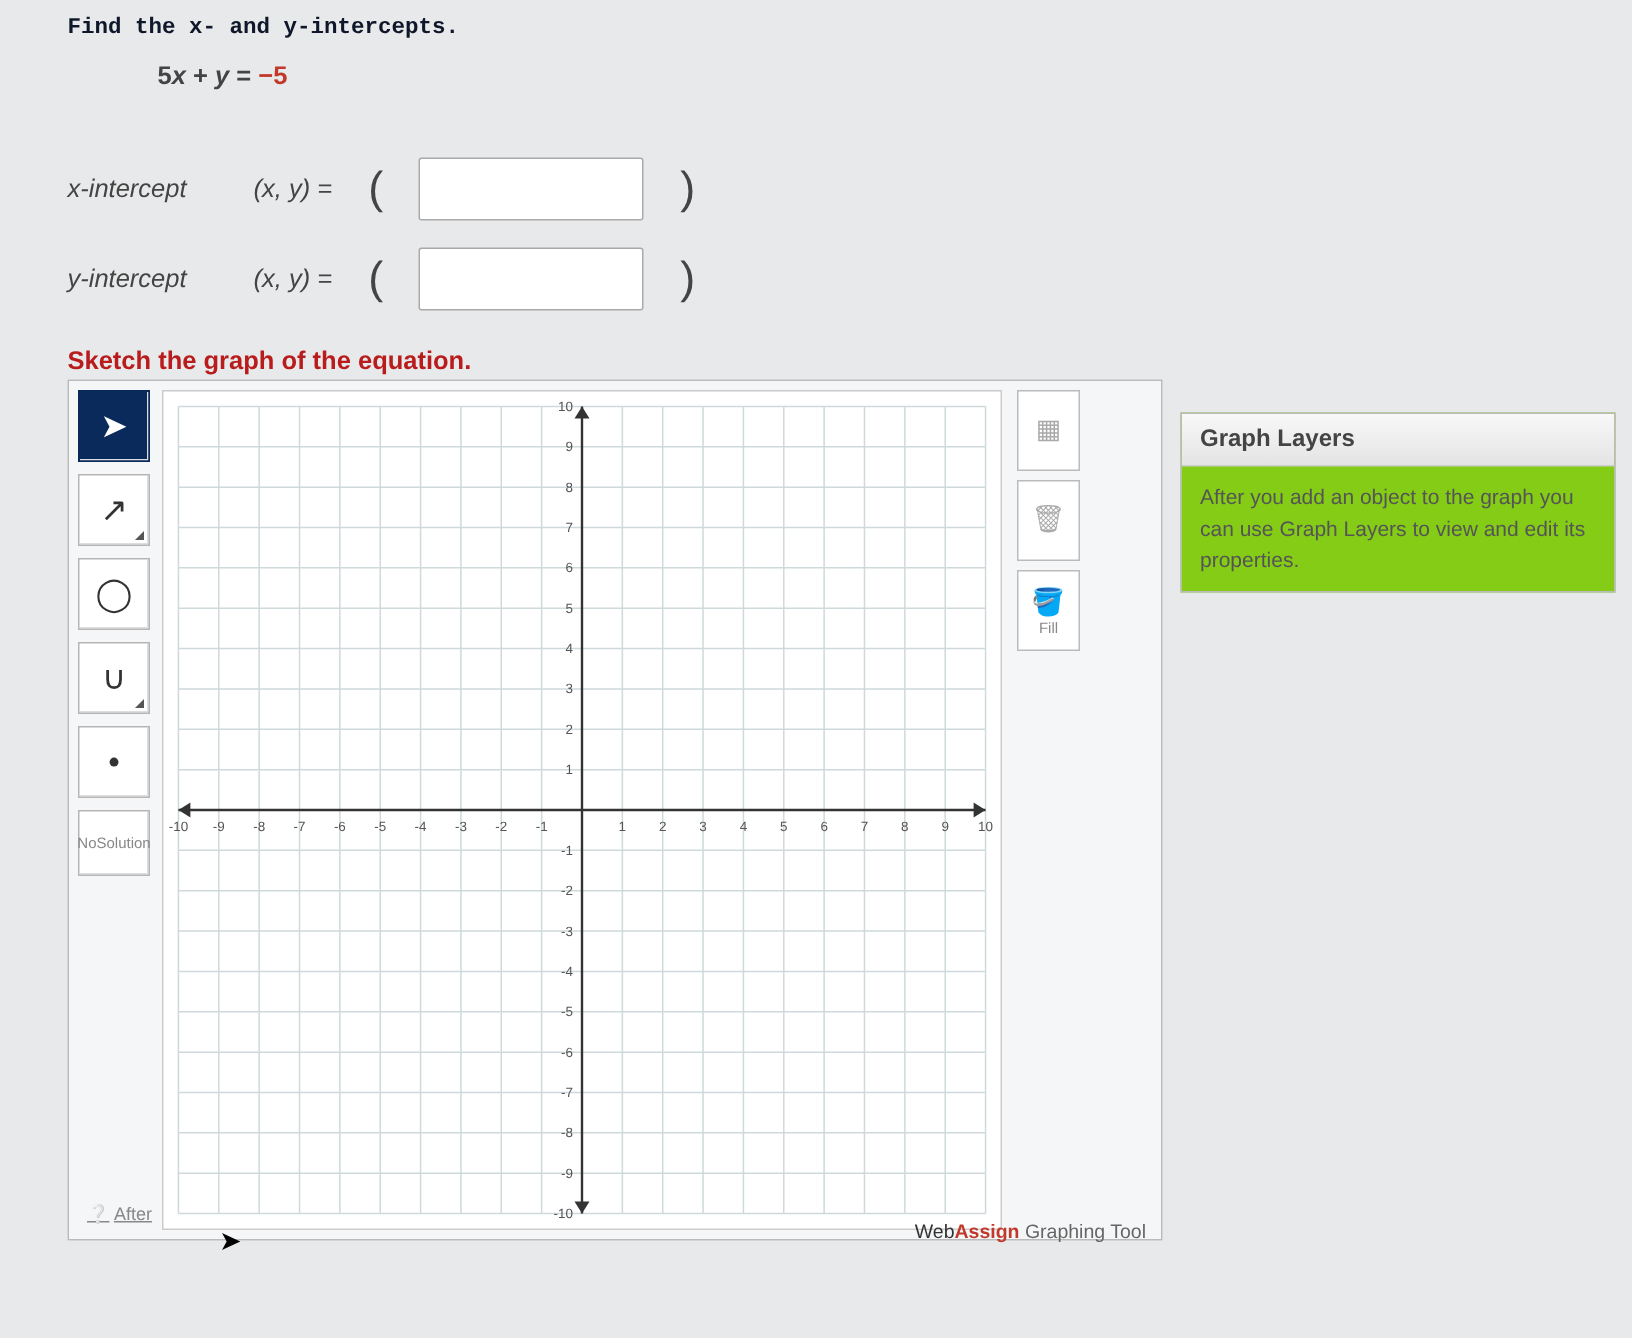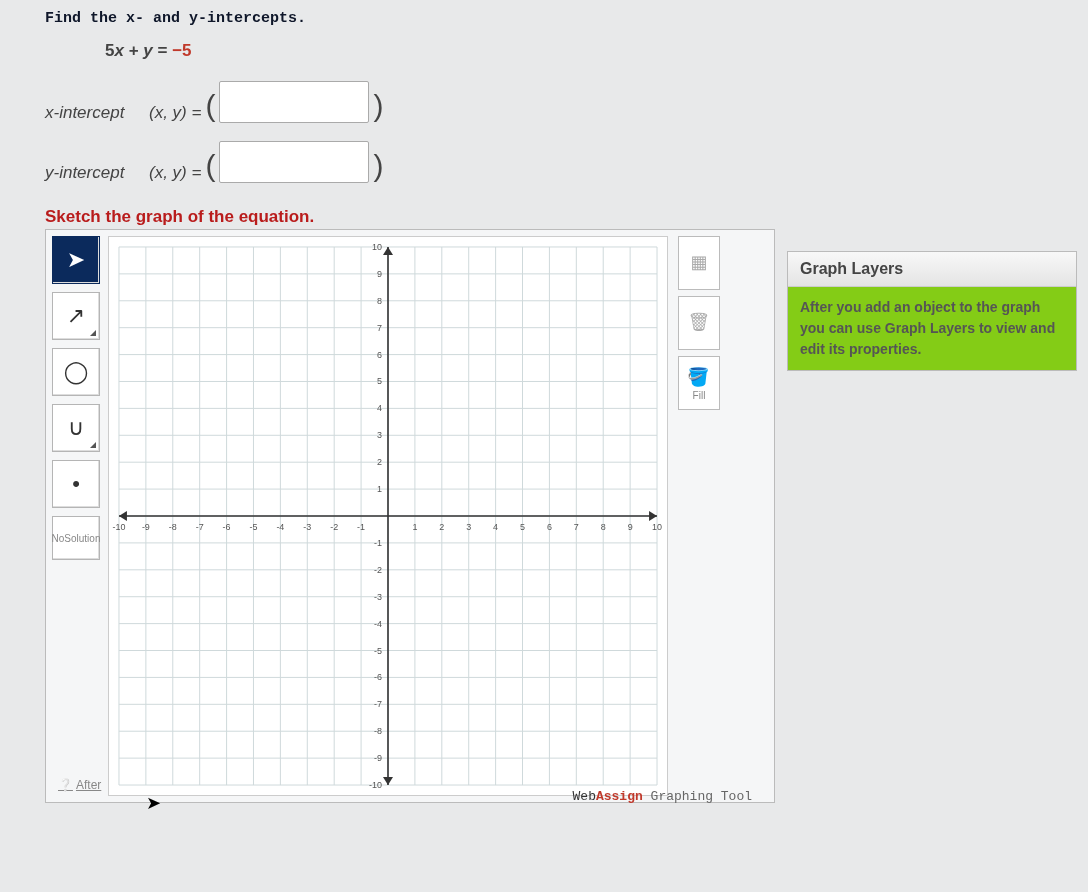--- a/index.html
+++ b/index.html
@@ -6,25 +6,25 @@
   body {
     font-family: Arial, Helvetica, sans-serif;
     background: #e8e9ea;
     width: 1088px;
     height: 892px;
     padding: 10px 0 0 45px;
     color: #333;
     overflow: hidden;
   }
   .question-prompt { font-size: 15px; font-weight: bold; color: #0f172a; margin-bottom: 14px; font-family: Liberation Mono, monospace; }
-  .equation-row { margin-left: 60px; font-size: 17px; font-weight: bold; color: #444; margin-bottom: 20px; }
+  .equation-row { margin-left: 60px; font-size: 17px; font-weight: bold; color: #444; margin-bottom: 44px; }
   .eq .var { font-style: italic; }
   .eq .neg { color: #c0392b; font-weight: bold; }
   .intercept-row {
-    display: flex; align-items: flex-end; gap: 4px; margin-bottom: 18px;
+    display: flex; align-items: center; gap: 24px; margin-bottom: 18px;
     font-size: 17px; color: #444;
   }
   .intercept-label { width: 100px; font-style: italic; }
   .xy-eq { font-style: italic; }
   .paren { font-size: 30px; font-weight: 400; color: #444; }
   .answer-box {
     display: inline-block; width: 150px; height: 42px;
     border: 1px solid #aaa; border-radius: 2px; background: #fff;
     vertical-align: middle;
   }
@@ -70,39 +70,39 @@
     width:42px;height:54px;border:1px solid #bbb;background:#fff;
     display:flex;flex-direction:column;align-items:center;justify-content:center;
     font-size:10px;color:#888;cursor:pointer;
   }
   .rt-btn .ico { font-size:18px;color:#aaa;margin-bottom:2px;}
   .help-link {
     position:absolute; bottom:10px; left:12px;
     font-size:12px; color:#888; text-decoration: underline; display:flex;align-items:center;gap:3px;
   }
   .branding {
-    position:absolute; bottom:-2px; right:22px;
-    font-size:13px; color:#666;font-family:Liberation Mono, monospace;
+    position:absolute; bottom:-2px; right:10px;
+    font-size:13px; color:#666;
   }
   .branding .wa1 { color:#333; font-weight:400;}
   .branding .wa2 { color:#c0392b; font-weight:700;}
   .branding .wasub { color:#666; }
   .cursor { position:absolute; bottom:-12px; left:100px; font-size:18px;color:#000;}
 
   .layers-panel {
     border: 1px solid #bbb; background:#84cc16;
     margin-top: 22px;
     width: 290px;
   }
   .layers-head {
     background: linear-gradient(#f8f8f8,#e4e4e4);
     border-bottom:1px solid #ccc;
     padding: 8px 12px; font-weight:bold; color:#444;
   }
-  .layers-body { padding: 10px 12px; font-size:14px; color:#555; line-height:1.5;font-weight:bold;}
+  .layers-body { padding: 10px 12px; font-size:14px; color:#555; line-height:1.5;}
 </style>
 </head>
 <body>
 
 <div class="question-prompt">Find the x- and y-intercepts.</div>
 
 <div class="equation-row eq">
   <span id="eq-lhs">5<span class="var">x</span> + <span class="var">y</span> = </span>
   <span class="neg">−5</span>
 </div>

